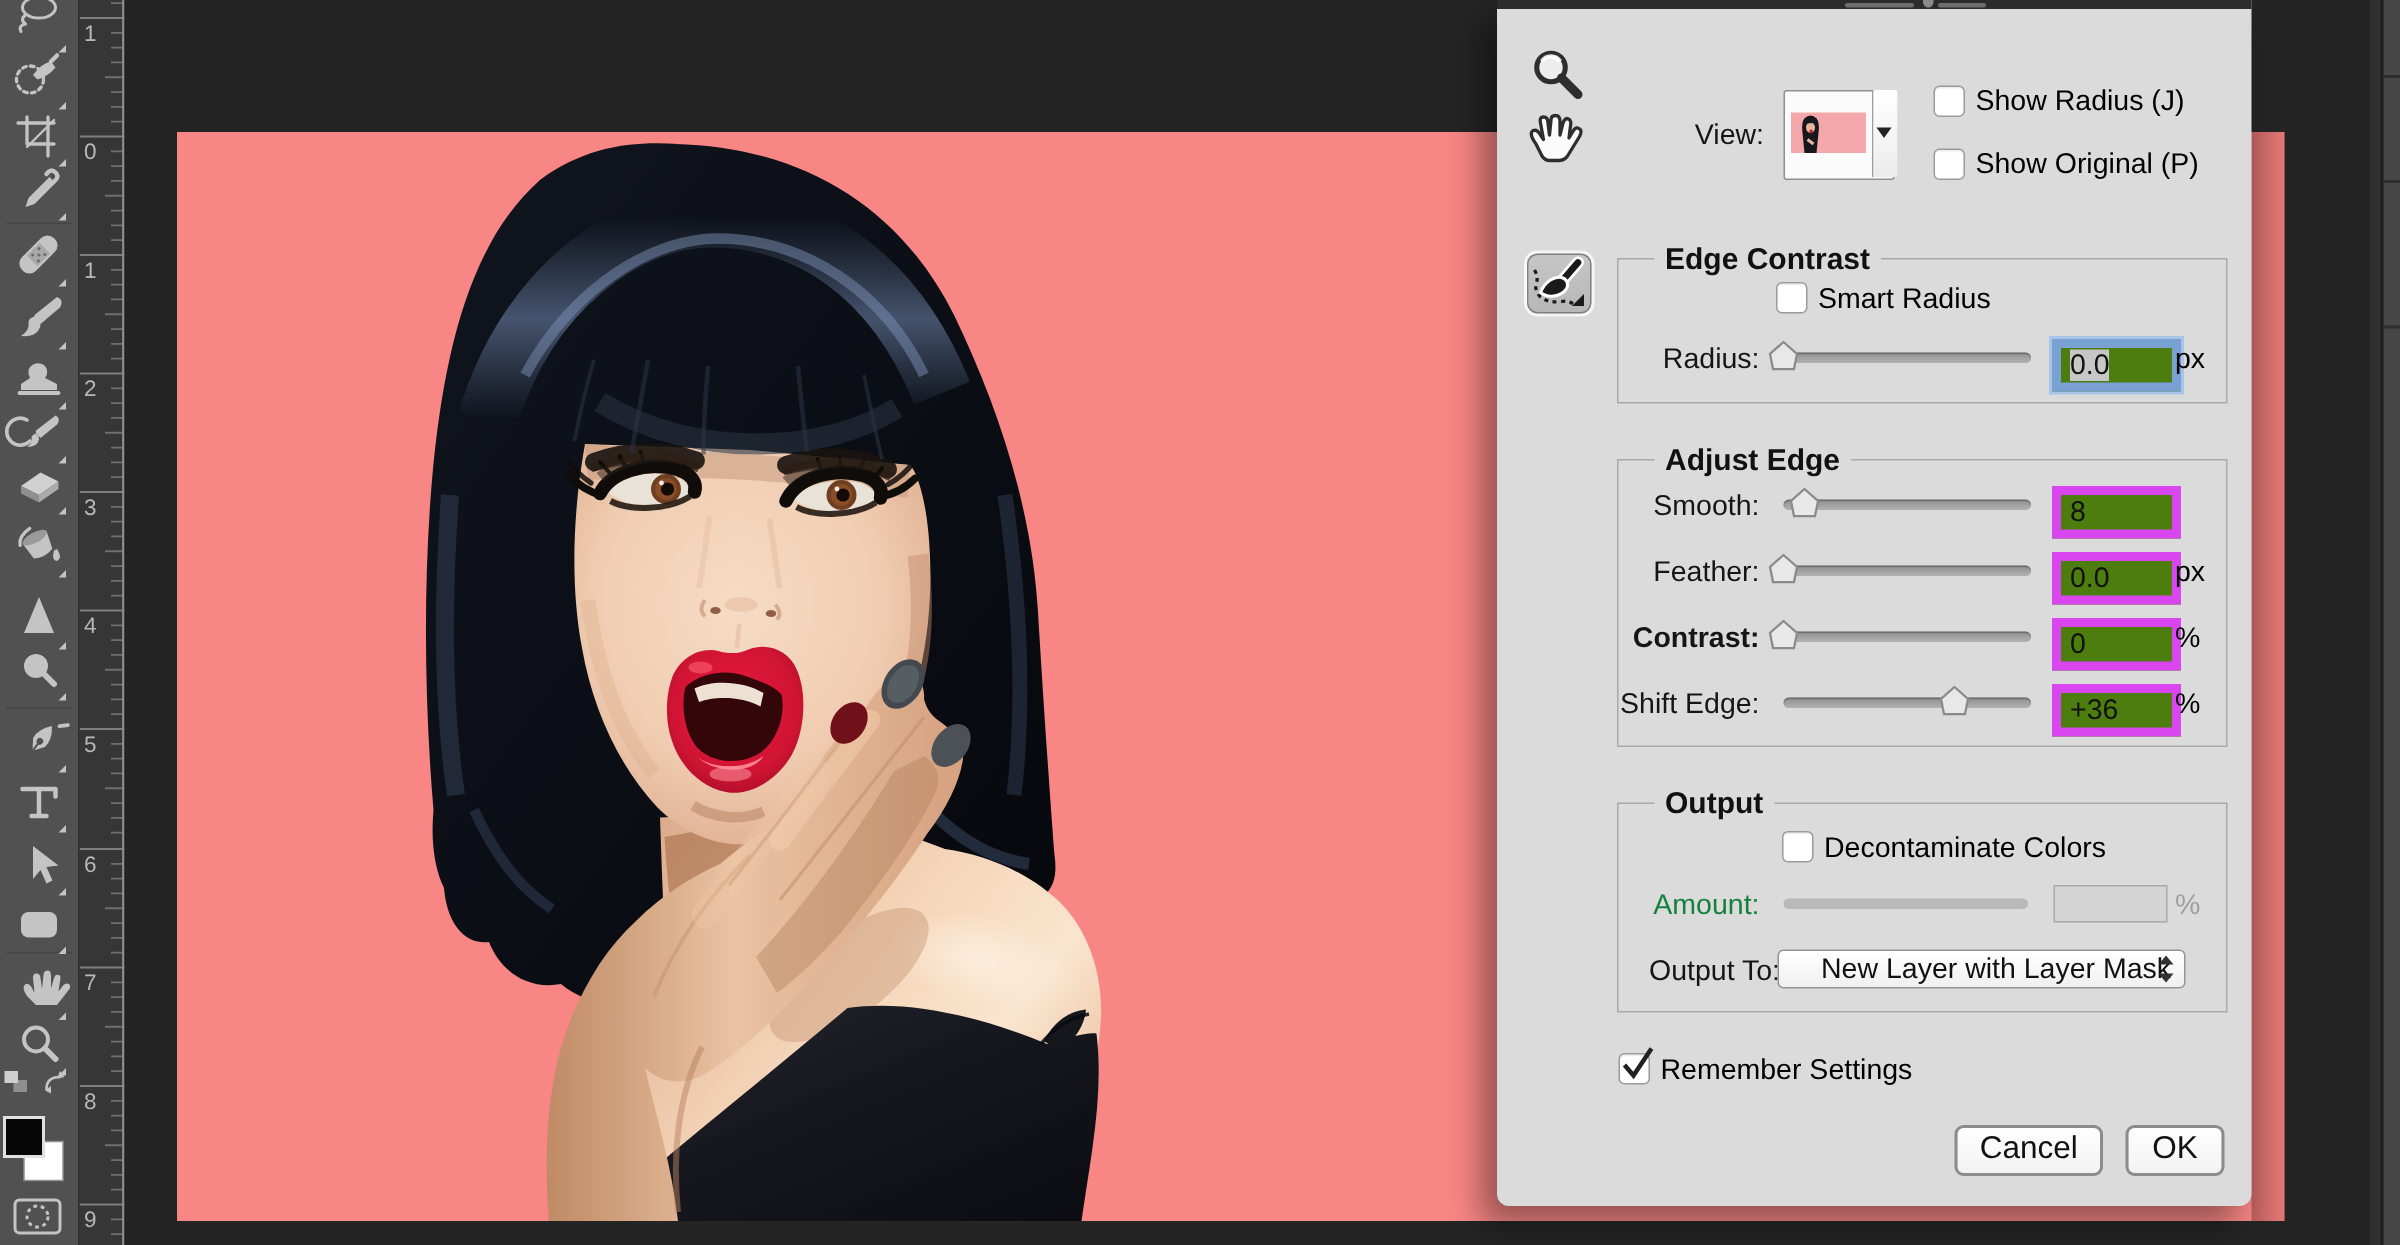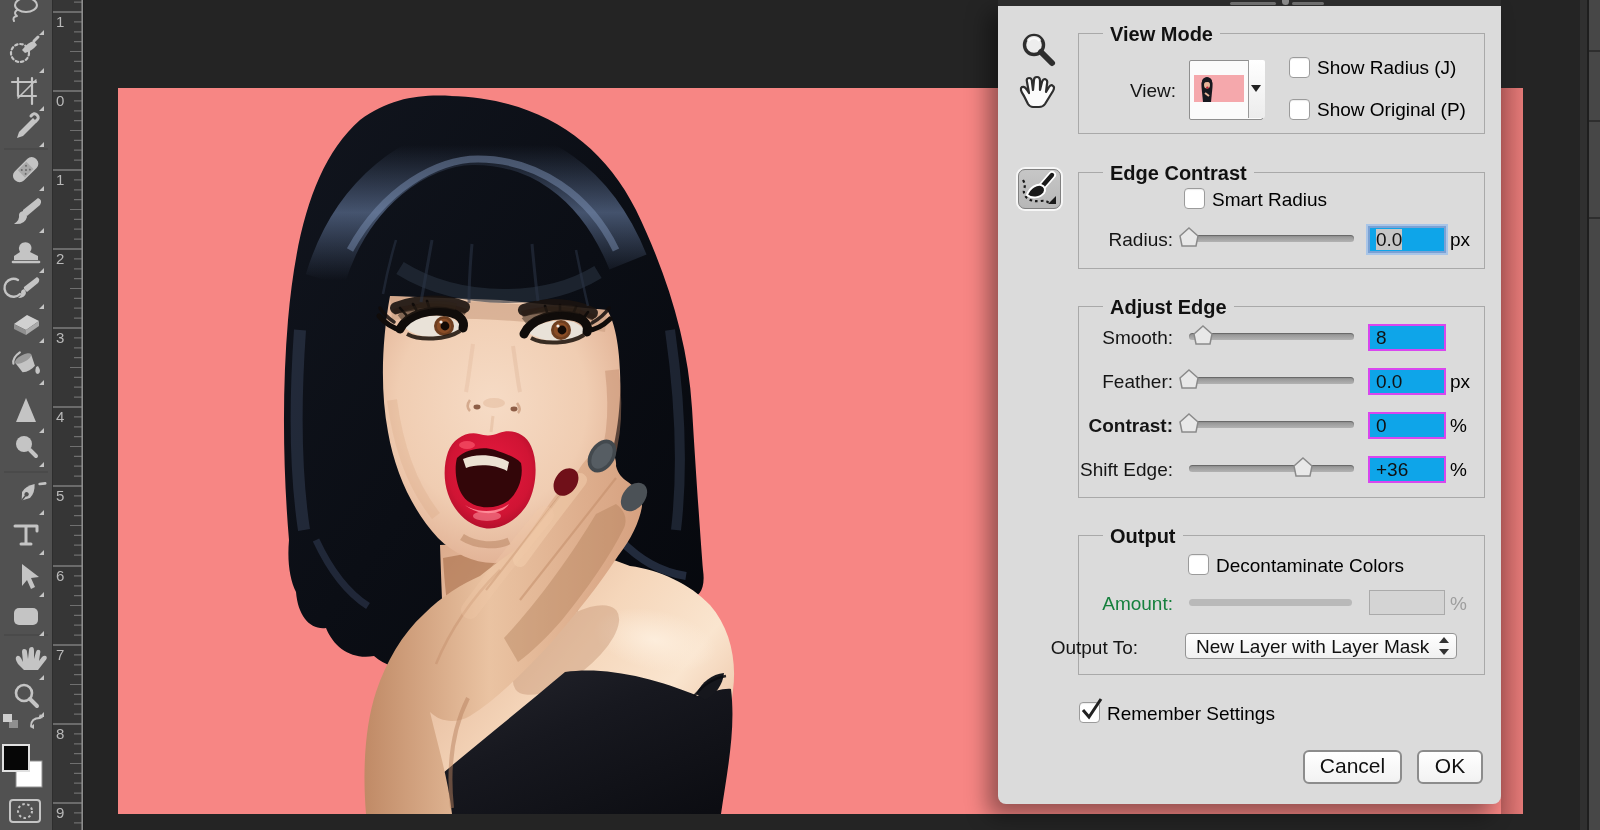--- a/index.html
+++ b/index.html
@@ -7,21 +7,21 @@
 #toolbar{position:absolute;left:0;top:0;width:52px;height:830px;background:#515151;border-right:1px solid #2e2e2e;}
 #ruler{position:absolute;left:53px;top:0;width:30px;height:830px;background:#363636;border-right:1px solid #1f1f1f;}
 #canvas{position:absolute;left:118px;top:88px;width:1405px;height:726px;background:#f78684;}
 #dialog{position:absolute;left:998px;top:0;width:503px;height:804px;background:#dbdbdb;border-radius:0 0 8px 8px;box-shadow:-10px 12px 22px rgba(0,0,0,0.4);}
 #titlebar{position:absolute;left:0;top:0;width:503px;height:6px;background:#2c2c2c;}
 .group{position:absolute;left:80px;width:405px;border:1px solid #a9a9a9;}
 .gtitle{position:absolute;left:24px;top:-11px;background:#dbdbdb;padding:0 7px;font-size:20px;font-weight:bold;color:#111;white-space:nowrap;}
 .lbl{position:absolute;font-size:19px;color:#000000;white-space:nowrap;}
 .lblr{position:absolute;font-size:19px;color:#151515;white-space:nowrap;text-align:right;}
 .cb{position:absolute;width:19px;height:19px;background:#fff;border:1.5px solid #9b9b9b;border-radius:4px;box-shadow:inset 0 1px 1px rgba(0,0,0,0.08);}
-.field{position:absolute;width:68px;height:23px;background:#0ea5e9;border:2px solid #d946ef;font-size:19px;color:#111;padding:0 0 0 6px;line-height:23px;}
+.field{position:absolute;width:68px;height:23px;background:#4d7c0f;border:6px solid #d946ef;font-size:19px;color:#111;padding:0 0 0 6px;line-height:23px;}
 .track{position:absolute;height:7px;border-radius:4px;background:linear-gradient(#8f8f8f,#b2b2b2);box-shadow:inset 0 1px 1px rgba(0,0,0,0.3);}
 .thumb{position:absolute;width:22px;height:21px;}
 .btn{position:absolute;height:30px;background:linear-gradient(#ffffff,#f2f2f2);border:2px solid #8c8c8c;border-radius:6px;font-size:21px;color:#111;text-align:center;}
 #rightdock{position:absolute;right:0;top:0;width:13px;height:830px;background:#474747;border-left:2px solid #1e1e1e;box-sizing:border-box;}
 #rightedge{position:absolute;right:13px;top:0;width:7px;height:830px;background:#303030;}
 .divider{position:absolute;left:0;width:13px;height:2px;background:#2e2e2e;}
 </style>
 </head>
 <body>
 <div id="canvas"></div>
@@ -390,23 +390,20 @@
 
   <div style="position:absolute;left:20px;top:169px;width:41px;height:38px;background:linear-gradient(#c6c6c6,#b7b7b7);border:1px solid #808080;border-radius:7px;box-shadow:0 0 0 2px rgba(255,255,255,0.75);"></div>
   <svg width="41" height="38" viewBox="0 0 41 38" style="position:absolute;left:20px;top:169px;">
     <path d="M5 11 q3 5 1 9 q-1 5 3 9 q5 4 14 3 q5-1 8 2" stroke="#1a1a1a" stroke-width="2.2" fill="none" stroke-dasharray="2.6 3"></path>
     <path d="M21 21 L34 6" stroke="#fff" stroke-width="8" stroke-linecap="round"></path>
     <path d="M21 21 L34 6" stroke="#1a1a1a" stroke-width="4.4" stroke-linecap="round"></path>
     <path d="M9 26 C12 18 19 15 23 16 C27 17 28 21 26 24 C22 29 14 30 9 26 Z" fill="#1a1a1a" stroke="#fff" stroke-width="2"></path>
     <path d="M38 35 l-8 0 8-8 z" fill="#1a1a1a"></path>
   </svg>
 
-  <div class="group" style="top:33px;height:99px;">
-    <div class="gtitle">View Mode</div>
-  </div>
   <div class="lblr" style="left:1076px;top:80px;width:100px;margin-left:-998px;">View:</div>
   <div style="position:absolute;left:191px;top:60px;width:72px;height:58px;background:#fbfbfb;border:1.5px solid #8f8f8f;border-radius:2px;"></div>
   <div style="position:absolute;left:196px;top:75px;width:50px;height:27px;background:#f5a8ac;"></div>
   <svg width="50" height="27" viewBox="0 0 50 27" style="position:absolute;left:196px;top:75px;">
     <path d="M9 4 q4-4 8 0 q2 3 1.5 8 l-1.5 15 -8 0 -1.5-15 q-0.5-5 1.5-8z" fill="#17181f"></path>
     <ellipse cx="13" cy="10" rx="3" ry="3.6" fill="#e8b49a"></ellipse>
     <path d="M9 4 q4-3 8 0 q1.5 2 1 4 q-4-2-10 0 q-0.5-2 1-4z" fill="#17181f"></path>
     <circle cx="13.4" cy="12.6" r="1.2" fill="#c2233a"></circle>
     <path d="M11 18 l4 3" stroke="#e8b49a" stroke-width="2"></path>
   </svg>
@@ -466,22 +463,22 @@
 
   <div class="group" style="top:535px;height:138px;">
     <div class="gtitle">Output</div>
   </div>
   <div class="cb" style="left:190px;top:554px;"></div>
   <div class="lbl" style="left:218px;top:555px;">Decontaminate Colors</div>
   <div class="lblr" style="left:1063px;top:593px;width:110px;margin-left:-998px;color:#15803d;">Amount:</div>
   <div class="track" style="left:191px;top:599px;width:163px;background:#b9b9b9;box-shadow:none;"></div>
   <div class="field" style="left:371px;top:590px;background:#d4d4d4;border:1.5px solid #aaaaaa;"></div>
   <div class="lbl" style="left:452px;top:593px;color:#9e9e9e;">%</div>
-  <div class="lblr" style="left:1028px;top:637px;width:110px;margin-left:-998px;">Output To:</div>
-  <div style="position:absolute;left:187px;top:633px;width:272px;height:26px;background:linear-gradient(#ffffff,#f0f0f0);border:1.5px solid #949494;border-radius:4px;font-size:19px;color:#111;line-height:26px;padding-left:10px;box-sizing:border-box;">New Layer with Layer Mask</div>
+  <div class="lblr" style="left:1088px;top:637px;width:110px;margin-left:-998px;text-align:center;">Output To:</div>
+  <div style="position:absolute;left:187px;top:633px;width:272px;height:26px;background:linear-gradient(#ffffff,#f0f0f0);border:1.5px solid #949494;border-radius:4px;font-size:19px;color:#111;line-height:26px;padding-left:28px;box-sizing:border-box;">New Layer with Layer Mask</div>
   <svg width="12" height="18" viewBox="0 0 12 18" style="position:absolute;left:440px;top:637px;">
       <path d="M6 0 L11 6 L1 6 Z" fill="#333"></path>
       <path d="M6 18 L11 12 L1 12 Z" fill="#333"></path>
     </svg>
 
   <div class="cb" style="left:81px;top:702px;"></div>
   <svg width="26" height="26" viewBox="0 0 26 26" style="position:absolute;left:81px;top:696px;">
       <path d="M4 14 L10 21 L22 3" stroke="#222" stroke-width="3" fill="none"></path>
     </svg>
   <div class="lbl" style="left:109px;top:703px;">Remember Settings</div>

